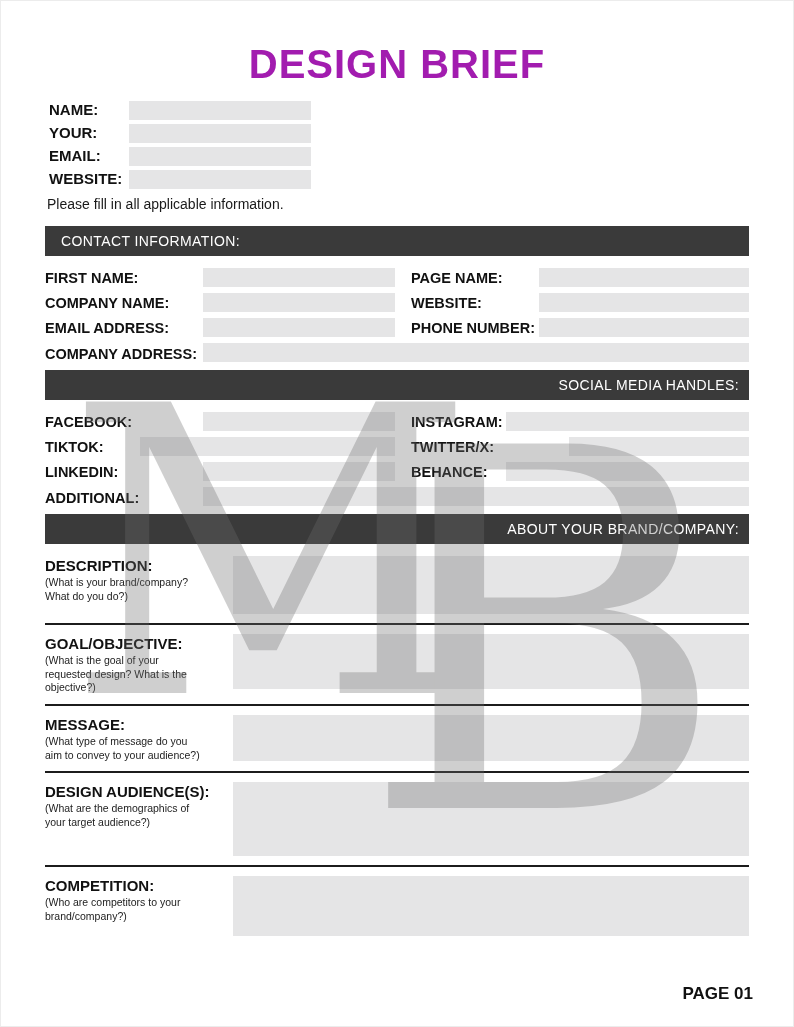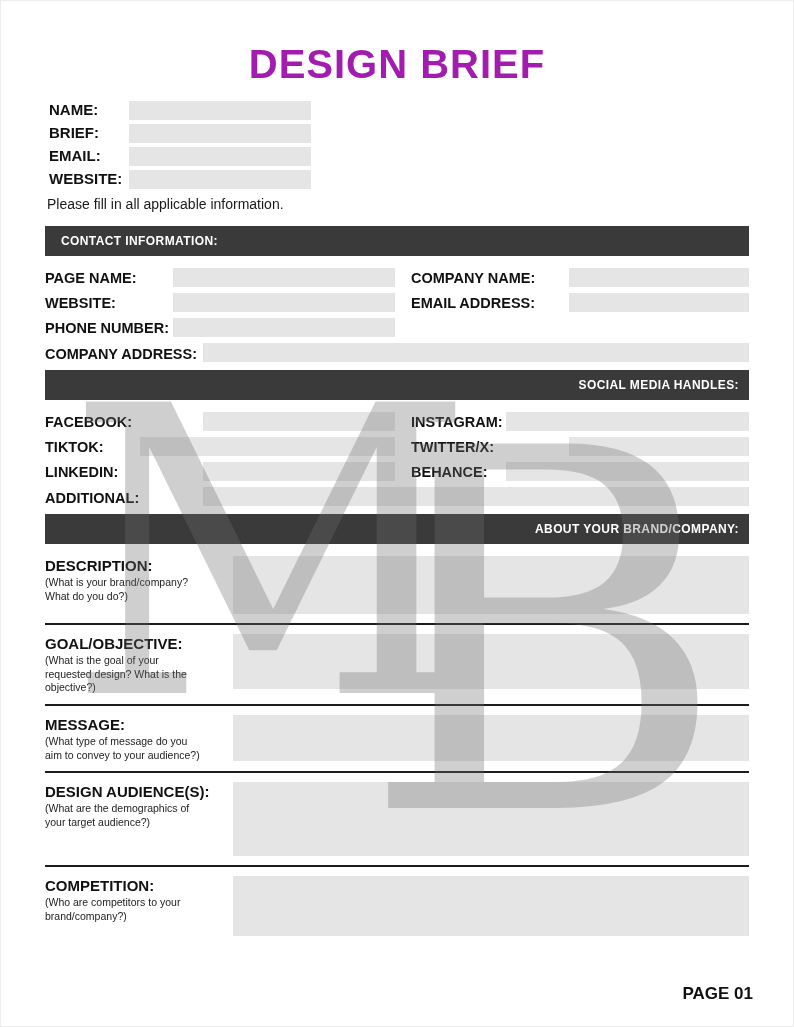--- a/index.html
+++ b/index.html
@@ -51,22 +51,22 @@
   .intro-label { width: 80px; font-weight: bold; font-size: 15px; flex: none; }
   .intro-box { width: 182px; height: 19px; background: var(--field_bg, #e5e5e6); }
 
   .instruction { margin: 7px 0 0 2px; font-size: 14px; color: #1a1a1a; }
 
   
   .section-bar {
     margin-top: 14px;
     background: var(--bar_bg, #3a3a3a);
     color: #ffffff;
-    font-weight: bold;
-    font-size: 12px;
+    font-weight: normal;
+    font-size: 14px;
     letter-spacing: 0.4px;
     padding: 8px 10px 8px 16px;
     line-height: 14px;
   }
   .section-bar.tight { margin-top: 8px; text-align: right; }
 
   
   .grid2 {
     margin-top: 12px;
     display: grid;
@@ -116,38 +116,42 @@
   <div class="content">
 
     <h1 class="title">DESIGN BRIEF</h1>
 
     <div class="intro-fields">
       <div class="intro-row">
         <span class="intro-label">NAME:</span>
         <div class="intro-box"></div>
       </div>
       <div class="intro-row">
-        <span class="intro-label">BRIEF:</span>
+        <span class="intro-label">YOUR:</span>
         <div class="intro-box"></div>
       </div>
       <div class="intro-row">
         <span class="intro-label">EMAIL:</span>
         <div class="intro-box"></div>
       </div>
       <div class="intro-row">
         <span class="intro-label">WEBSITE:</span>
         <div class="intro-box"></div>
       </div>
     </div>
 
     <p class="instruction">Please fill in all applicable information.</p>
 
     <div class="section-bar">CONTACT INFORMATION:</div>
 
     <div class="grid2 contact">
+      <div class="cell left">
+        <span class="f-label">FIRST NAME:</span>
+        <div class="f-box"></div>
+      </div>
       <div class="cell right">
         <span class="f-label">PAGE NAME:</span>
         <div class="f-box"></div>
       </div>
       <div class="cell left">
         <span class="f-label">COMPANY NAME:</span>
         <div class="f-box"></div>
       </div>
       <div class="cell right">
         <span class="f-label">WEBSITE:</span>

